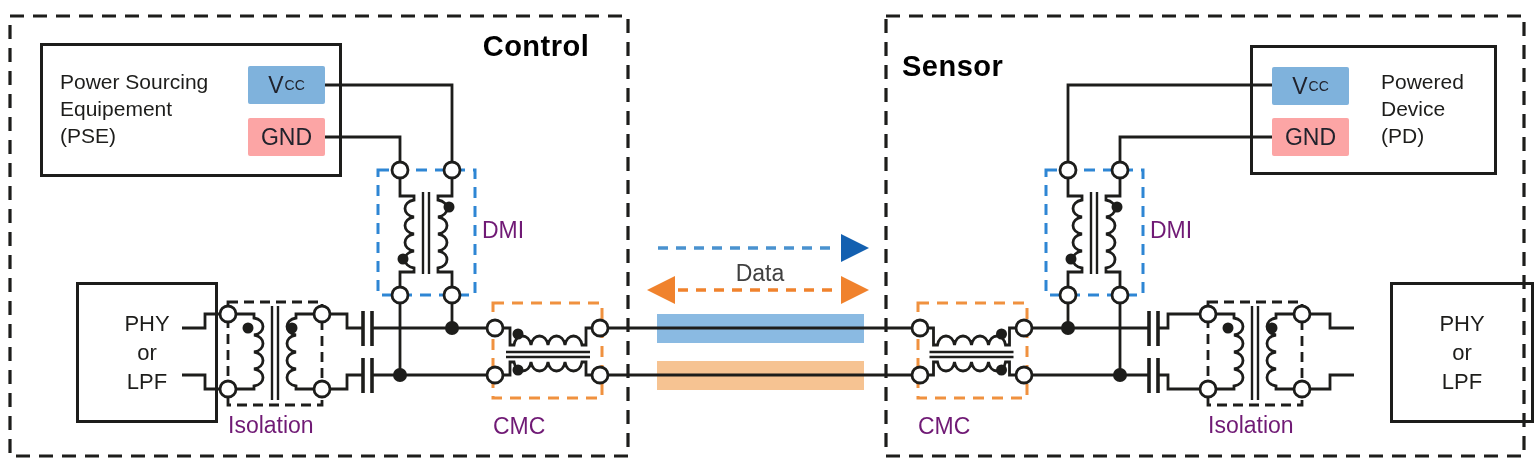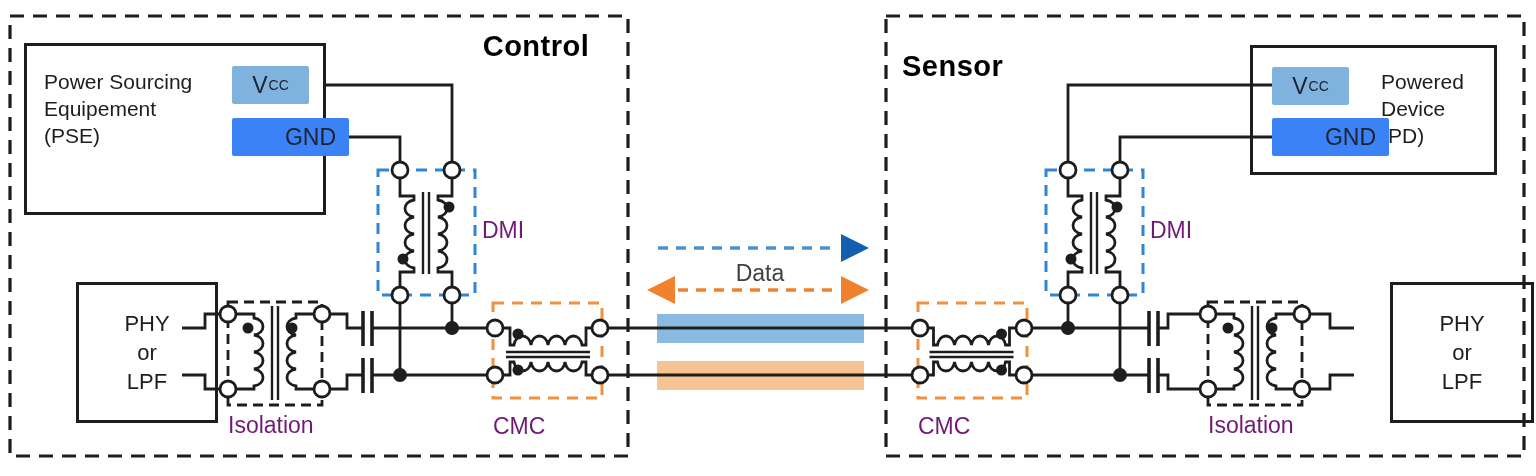--- a/index.html
+++ b/index.html
@@ -10,21 +10,21 @@
   .region-title{font-size:29px;font-weight:bold;color:#000000;letter-spacing:.5px;}
   .solid-box{position:absolute;border:3px solid #1d1d1b;background:transparent;box-sizing:border-box;}
   .prelines{white-space:pre-line;}
   .blocktext{font-size:21px;line-height:27px;color:#1d1d1b;}
   .phy-box{display:flex;align-items:center;justify-content:center;text-align:center;
            font-size:22px;line-height:29px;margin-left:36px;}
   .badge{position:absolute;width:77px;height:38px;display:flex;align-items:center;justify-content:center;
          font-size:23px;color:#20222c;border-radius:2px;}
   .badge sub{font-size:14px;line-height:0;margin-left:1px;}
   .badge-vcc{background:#7fb2dc;}
-  .badge-gnd{background:#3b82f6;padding-left:40px;}
+  .badge-gnd{background:#fca5a5;}
   .bluelabel{font-size:23px;color:#701a75;text-align:left;}
   .orangelabel{font-size:23px;color:#404040;text-align:center;}
 </style>
 </head>
 <body>
 
 <div id="stage">
 
   <svg id="wires" width="1536" height="476" viewBox="0 0 1536 476">
 
@@ -184,21 +184,21 @@
     <g>
       <path d="M678,290 H838" stroke="#f0822d" stroke-width="3.6" stroke-dasharray="10 8" fill="none"></path>
       <polygon points="841,276 869,290 841,304" fill="#f0822d"></polygon>
       <polygon points="675,276 647,290 675,304" fill="#f0822d"></polygon>
     </g>
   </svg>
 
   <div class="abs region-title" style="left:450px;top:30px;width:172px;text-align:center;">Control</div>
   <div class="abs region-title" style="left:902px;top:30px;margin-top:20px;">Sensor</div>
 
-  <div class="solid-box" style="left:24px;top:43px;width:302px;height:172px;">
+  <div class="solid-box" style="left:40px;top:43px;width:302px;height:134px;">
     <div class="abs blocktext prelines" style="left:17px;top:22px;">Power Sourcing
 Equipement
 (PSE)</div>
     <div class="badge badge-vcc" style="left:205px;top:20px;">
         <span>V</span>
         <sub>CC</sub>
       </div>
     <div class="badge badge-gnd" style="left:205px;top:72px;">GND</div>
   </div>
 

